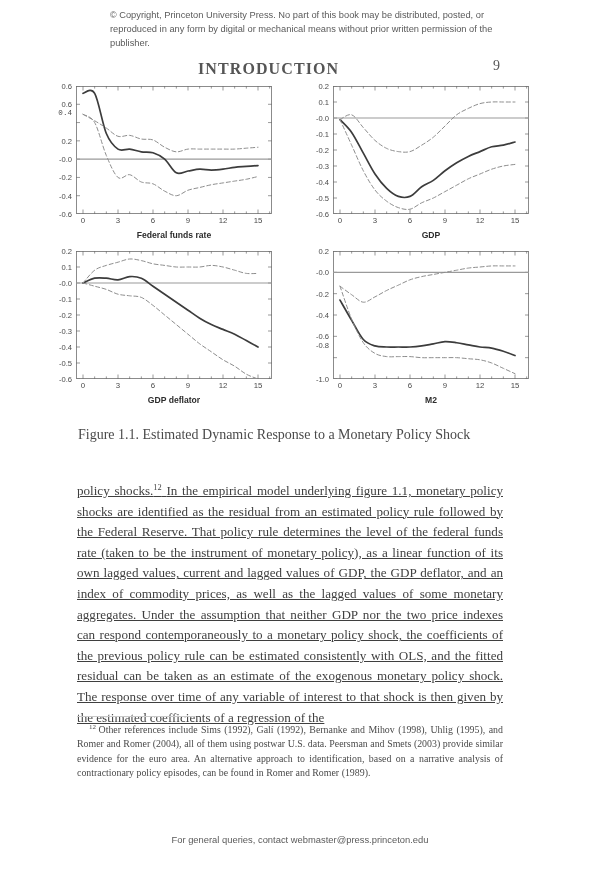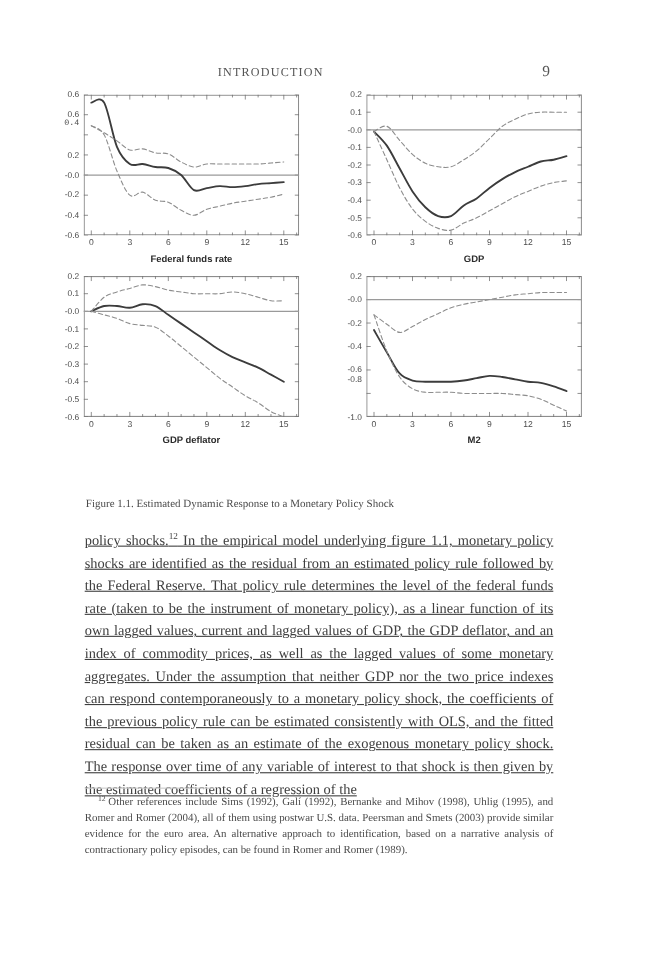--- a/index.html
+++ b/index.html
@@ -18,22 +18,23 @@
     font-size:9.3px;line-height:14px;color:#5a5a5a;
   }
   .copyright .circ{font-size:9px;}
 
   
   .runhead{
     position:absolute;left:75px;top:60px;width:425px;height:16px;
   }
   .runhead .title{
     position:absolute;left:123px;top:0;
-    font-size:11px;letter-spacing:1.1px;color:#555;
+    font-size:16px;letter-spacing:1.1px;color:#555;
     font-variant:small-caps;
+    font-weight:bold;
   }
   .runhead .pageno{
     position:absolute;right:0;top:-2px;
     font-size:14px;color:#555;
   }
 
   
   .figure{position:absolute;left:48px;top:86px;width:500px;height:330px;}
   .chart-grid{
     position:absolute;inset:0;
@@ -64,21 +65,21 @@
   .chart .caption{
     position:absolute;left:28px;top:144px;width:196px;
     text-align:center;
     font-family:"Liberation Sans", sans-serif;
     font-weight:bold;font-size:8.6px;color:#2c2c2c;
   }
 
   
   .figcap{
     position:absolute;left:78px;top:427px;width:420px;
-    font-size:10px;line-height:15.5px;color:#4a4a4a;margin-top:24px;
+    font-size:14px;line-height:15.5px;color:#4a4a4a;
   }
 
   
   .bodytext{
     position:absolute;left:77px;top:481px;width:426px;
     font-size:13.1px;line-height:20.6px;
     text-align:justify;color:#3f3f3f;text-decoration:underline;
   }
   .bodytext sup{font-size:8.4px;vertical-align:super;line-height:0;}
 
@@ -99,20 +100,24 @@
     position:absolute;left:0;top:834px;width:600px;text-align:center;
     font-family:"Liberation Sans", sans-serif;
     font-size:9.4px;color:#5a5a5a;
   }
 </style>
 </head>
 <body>
 
 <div class="page">
 
+  <div class="copyright">
+    <span class="circ">©</span>
+    <span>Copyright, Princeton University Press. No part of this book may be distributed, posted, or reproduced in any form by digital or mechanical means without prior written permission of the publisher.</span>
+  </div>
 
   <div class="runhead">
     <div class="title">INTRODUCTION</div>
     <div class="pageno">9</div>
   </div>
 
   <div class="figure">
     <div class="chart-grid" id="chart-grid">
         <div class="chart">
           <div class="ylabels">
@@ -447,14 +452,15 @@
   <div class="bodytext">
     <span>policy shocks.</span><sup>12</sup>
     <span>In the empirical model underlying figure 1.1, monetary policy shocks are identified as the residual from an estimated policy rule followed by the Federal Reserve. That policy rule determines the level of the federal funds rate (taken to be the instrument of monetary policy), as a linear function of its own lagged values, current and lagged values of GDP, the GDP deflator, and an index of commodity prices, as well as the lagged values of some monetary aggregates. Under the assumption that neither GDP nor the two price indexes can respond contemporaneously to a monetary policy shock, the coefficients of the previous policy rule can be estimated consistently with OLS, and the fitted residual can be taken as an estimate of the exogenous monetary policy shock. The response over time of any variable of interest to that shock is then given by the estimated coefficients of a regression of the</span>
   </div>
 
   <div class="fnrule"></div>
   <div class="footnote">
     <span class="fnindent"></span><span class="fnnum">12</span><span>Other references include Sims (1992), Galí (1992), Bernanke and Mihov (1998), Uhlig (1995), and Romer and Romer (2004), all of them using postwar U.S. data. Peersman and Smets (2003) provide similar evidence for the euro area. An alternative approach to identification, based on a narrative analysis of contractionary policy episodes, can be found in Romer and Romer (1989).</span>
   </div>
 
+  <div class="footer">For general queries, contact webmaster@press.princeton.edu</div>
 
 </div>
 
 </body></html>

